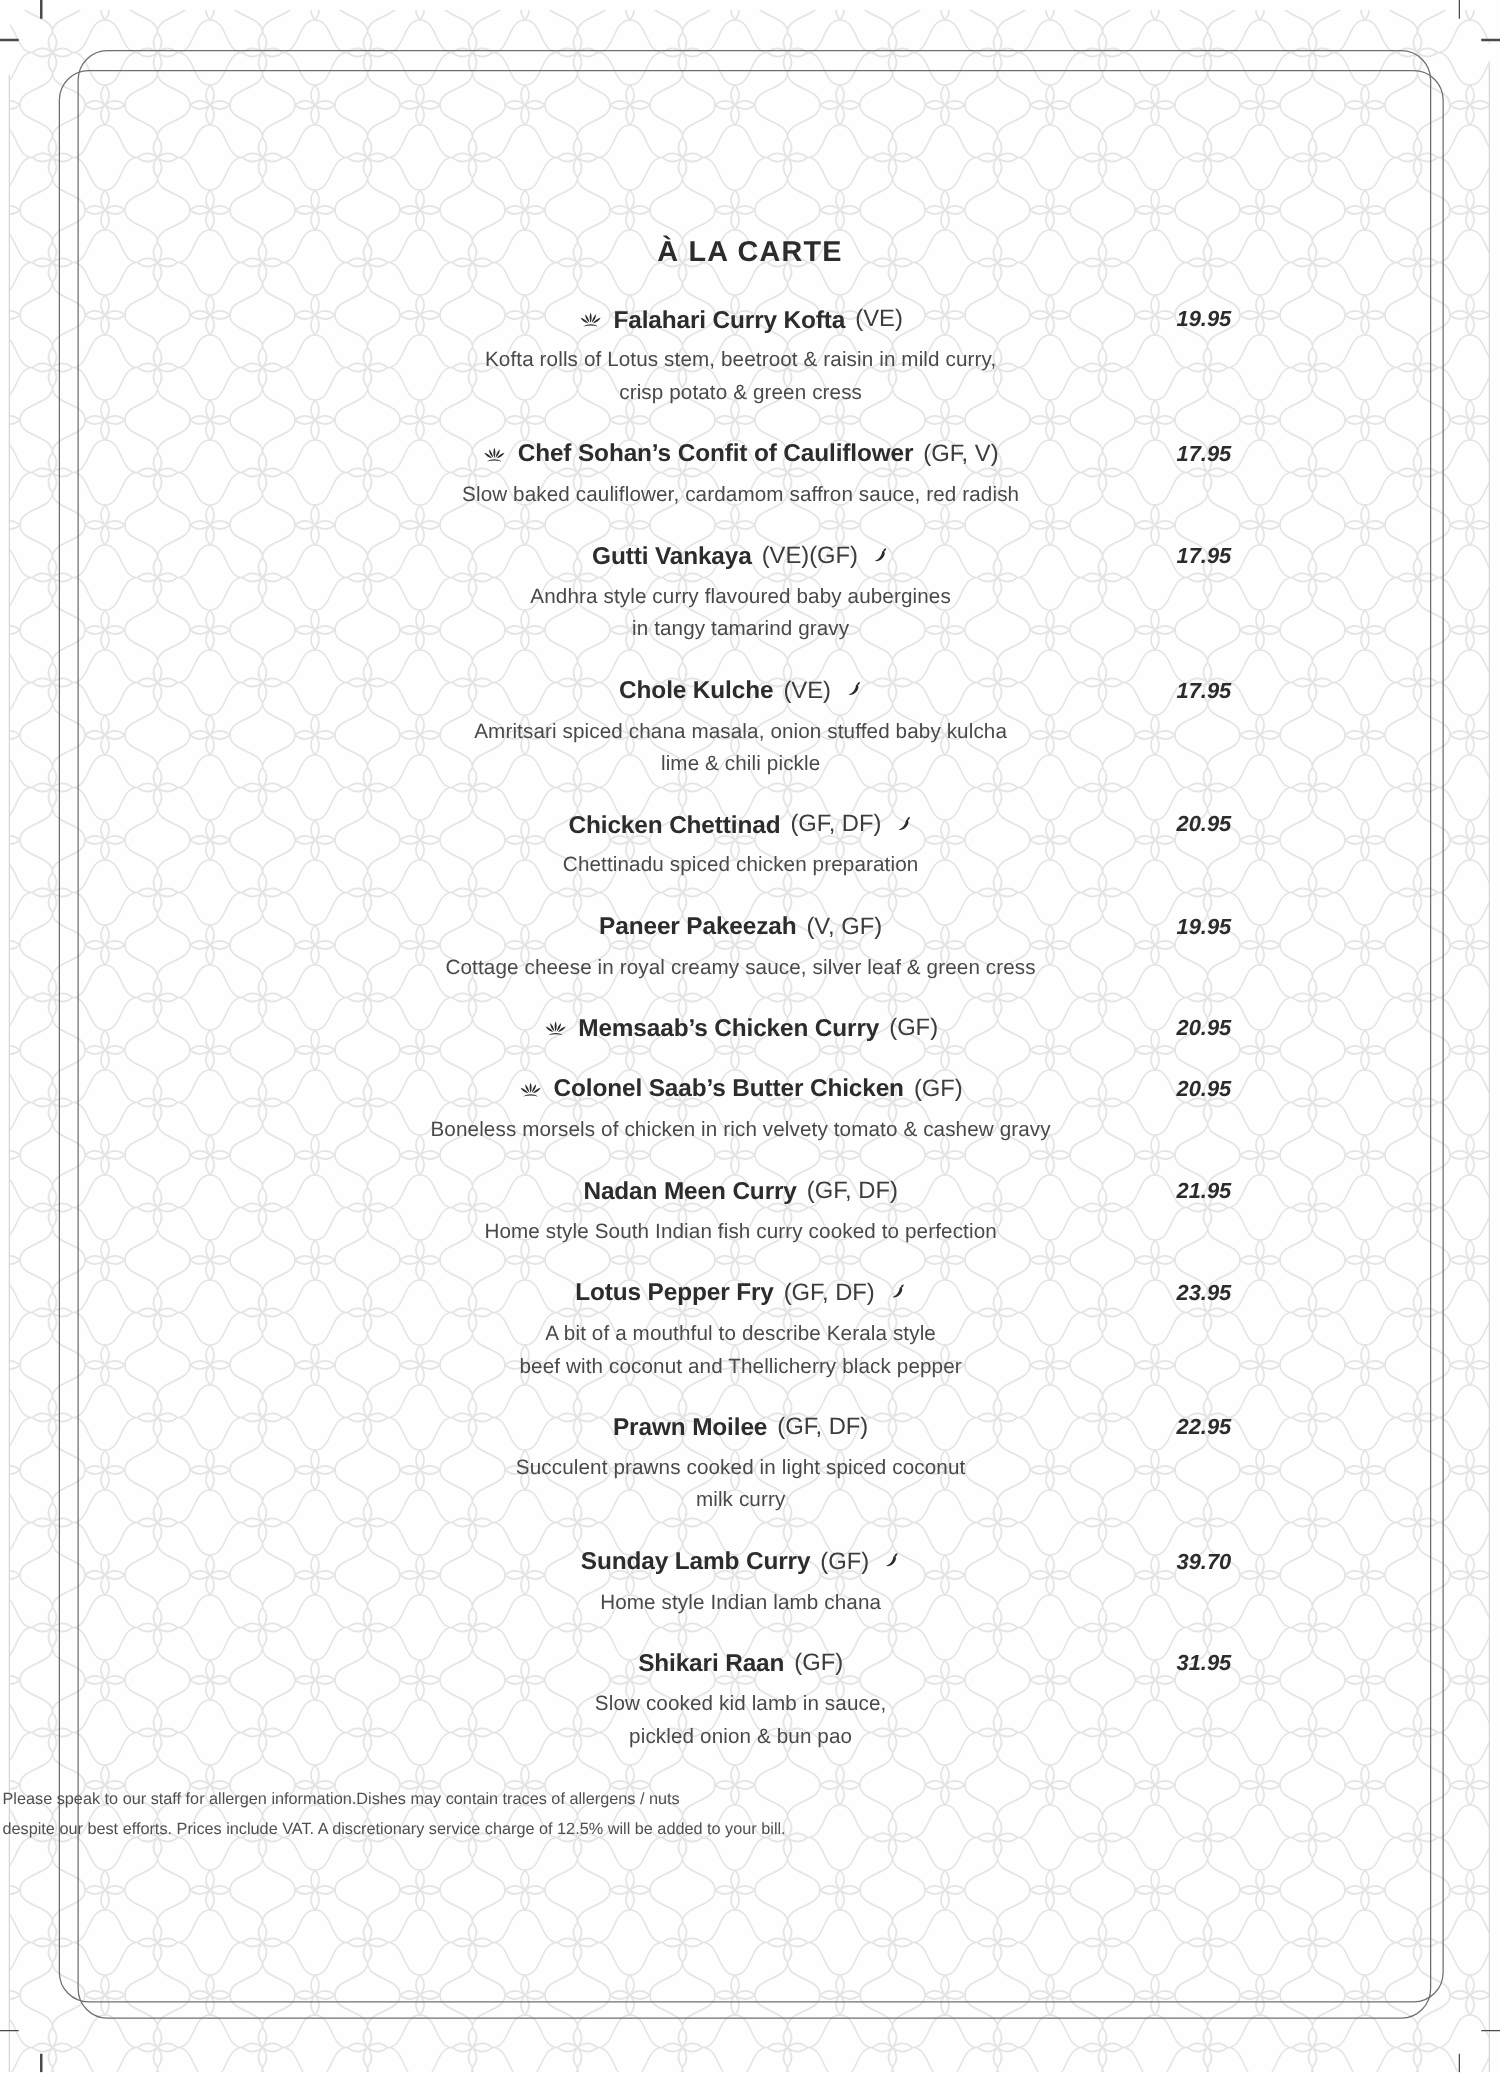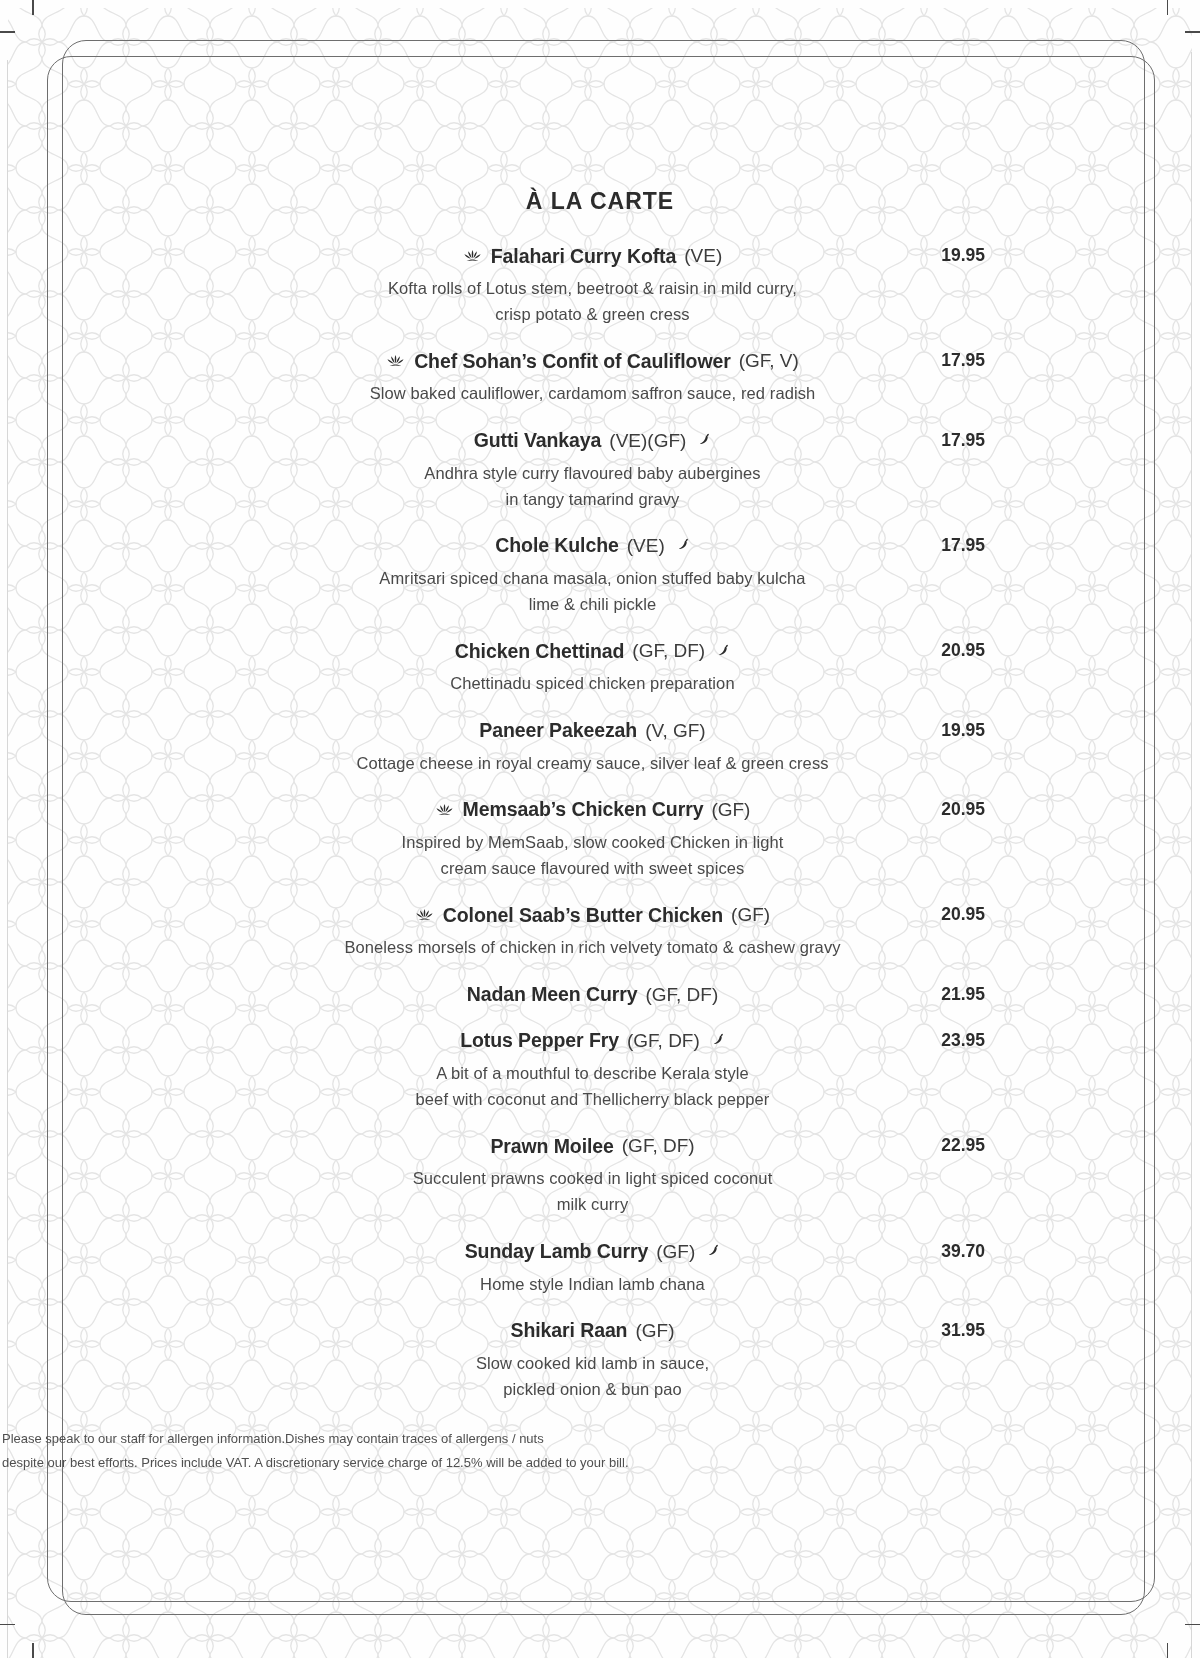--- a/index.html
+++ b/index.html
@@ -46,21 +46,21 @@
   .name{font-size:19.5px;font-weight:700;color:#2c2c2c;letter-spacing:-0.1px;}
   .tags{font-size:19px;font-weight:400;color:#3c3c3c;margin-left:-1px;}
   .leaf svg,.chili svg{display:block;}
   .chili{margin-left:3px;margin-top:-4px;}
   .desc{
     margin-top:7px;text-align:center;white-space:pre-line;
     font-size:16.5px;line-height:26px;color:#494949;letter-spacing:0.1px;
   }
   .price{
     position:absolute;right:0;top:1px;
-    font-size:17.5px;font-weight:700;color:#2c2c2c;
+    font-size:17.5px;font-weight:700;color:#2c2c2c;font-style:italic;
   }
   .footer{
     position:absolute;left:0;top:1425px;width:100%;margin:2px;
     text-align:left;white-space:pre-line;
     font-size:13px;line-height:24px;color:#4f4f4f;z-index:4;
   }
 </style>
 </head>
 <body>
 
@@ -211,22 +211,20 @@
           <path d="M23.4 3.2c-3.2 2.9-5.2 7-5.9 11.6 3.7-3.1 5.7-7.2 5.9-11.6z"></path>
           <path d="M2.4 8.1c1.7 3.6 5.3 6.2 10.6 7.4-2.8-3.7-6.4-6.2-10.6-7.4z"></path>
           <path d="M29.6 8.1c-4.2 1.2-7.8 3.7-10.6 7.4 5.3-1.2 8.9-3.8 10.6-7.4z"></path>
           <path d="M6 19.6c3.2-1.9 6.6-2.8 10-2.8s6.8.9 10 2.8c-3.4-.8-6.7-1.2-10-1.2s-6.6.4-10 1.2z"></path>
         </svg>
       </span>
       <span class="name">Memsaab’s Chicken Curry</span>
       <span class="tags">(GF)</span>
 
     </div>
-    <div class="desc">Inspired by MemSaab, slow cooked Chicken in light
-cream sauce flavoured with sweet spices</div>
     <div class="price">20.95</div>
   </div>
       <div class="item">
     <div class="name-row">
       <span class="leaf">
         <svg viewBox="0 0 32 22" width="19" height="14" fill="#2b2b2b">
           <path d="M16 1c-1.8 4.2-1.8 9.3 0 14 1.8-4.7 1.8-9.8 0-14z"></path>
           <path d="M8.6 3.2c.2 4.4 2.2 8.5 5.9 11.6-.7-4.6-2.7-8.7-5.9-11.6z"></path>
           <path d="M23.4 3.2c-3.2 2.9-5.2 7-5.9 11.6 3.7-3.1 5.7-7.2 5.9-11.6z"></path>
           <path d="M2.4 8.1c1.7 3.6 5.3 6.2 10.6 7.4-2.8-3.7-6.4-6.2-10.6-7.4z"></path>
@@ -241,20 +239,21 @@
     <div class="desc">Boneless morsels of chicken in rich velvety tomato &amp; cashew gravy</div>
     <div class="price">20.95</div>
   </div>
       <div class="item">
     <div class="name-row">
 
       <span class="name">Nadan Meen Curry</span>
       <span class="tags">(GF, DF)</span>
 
     </div>
+    <div class="desc">Home style South Indian fish curry cooked to perfection</div>
     <div class="price">21.95</div>
   </div>
       <div class="item">
     <div class="name-row">
 
       <span class="name">Lotus Pepper Fry</span>
       <span class="tags">(GF, DF)</span>
       <span class="chili">
         <svg viewBox="0 0 20 20" width="13" height="13">
           <path d="M13.4 5.8c.1-2 1.5-3.2 3.4-3.3.1 1.8-.9 3.4-2.5 3.9z" fill="#2b2b2b"></path>

